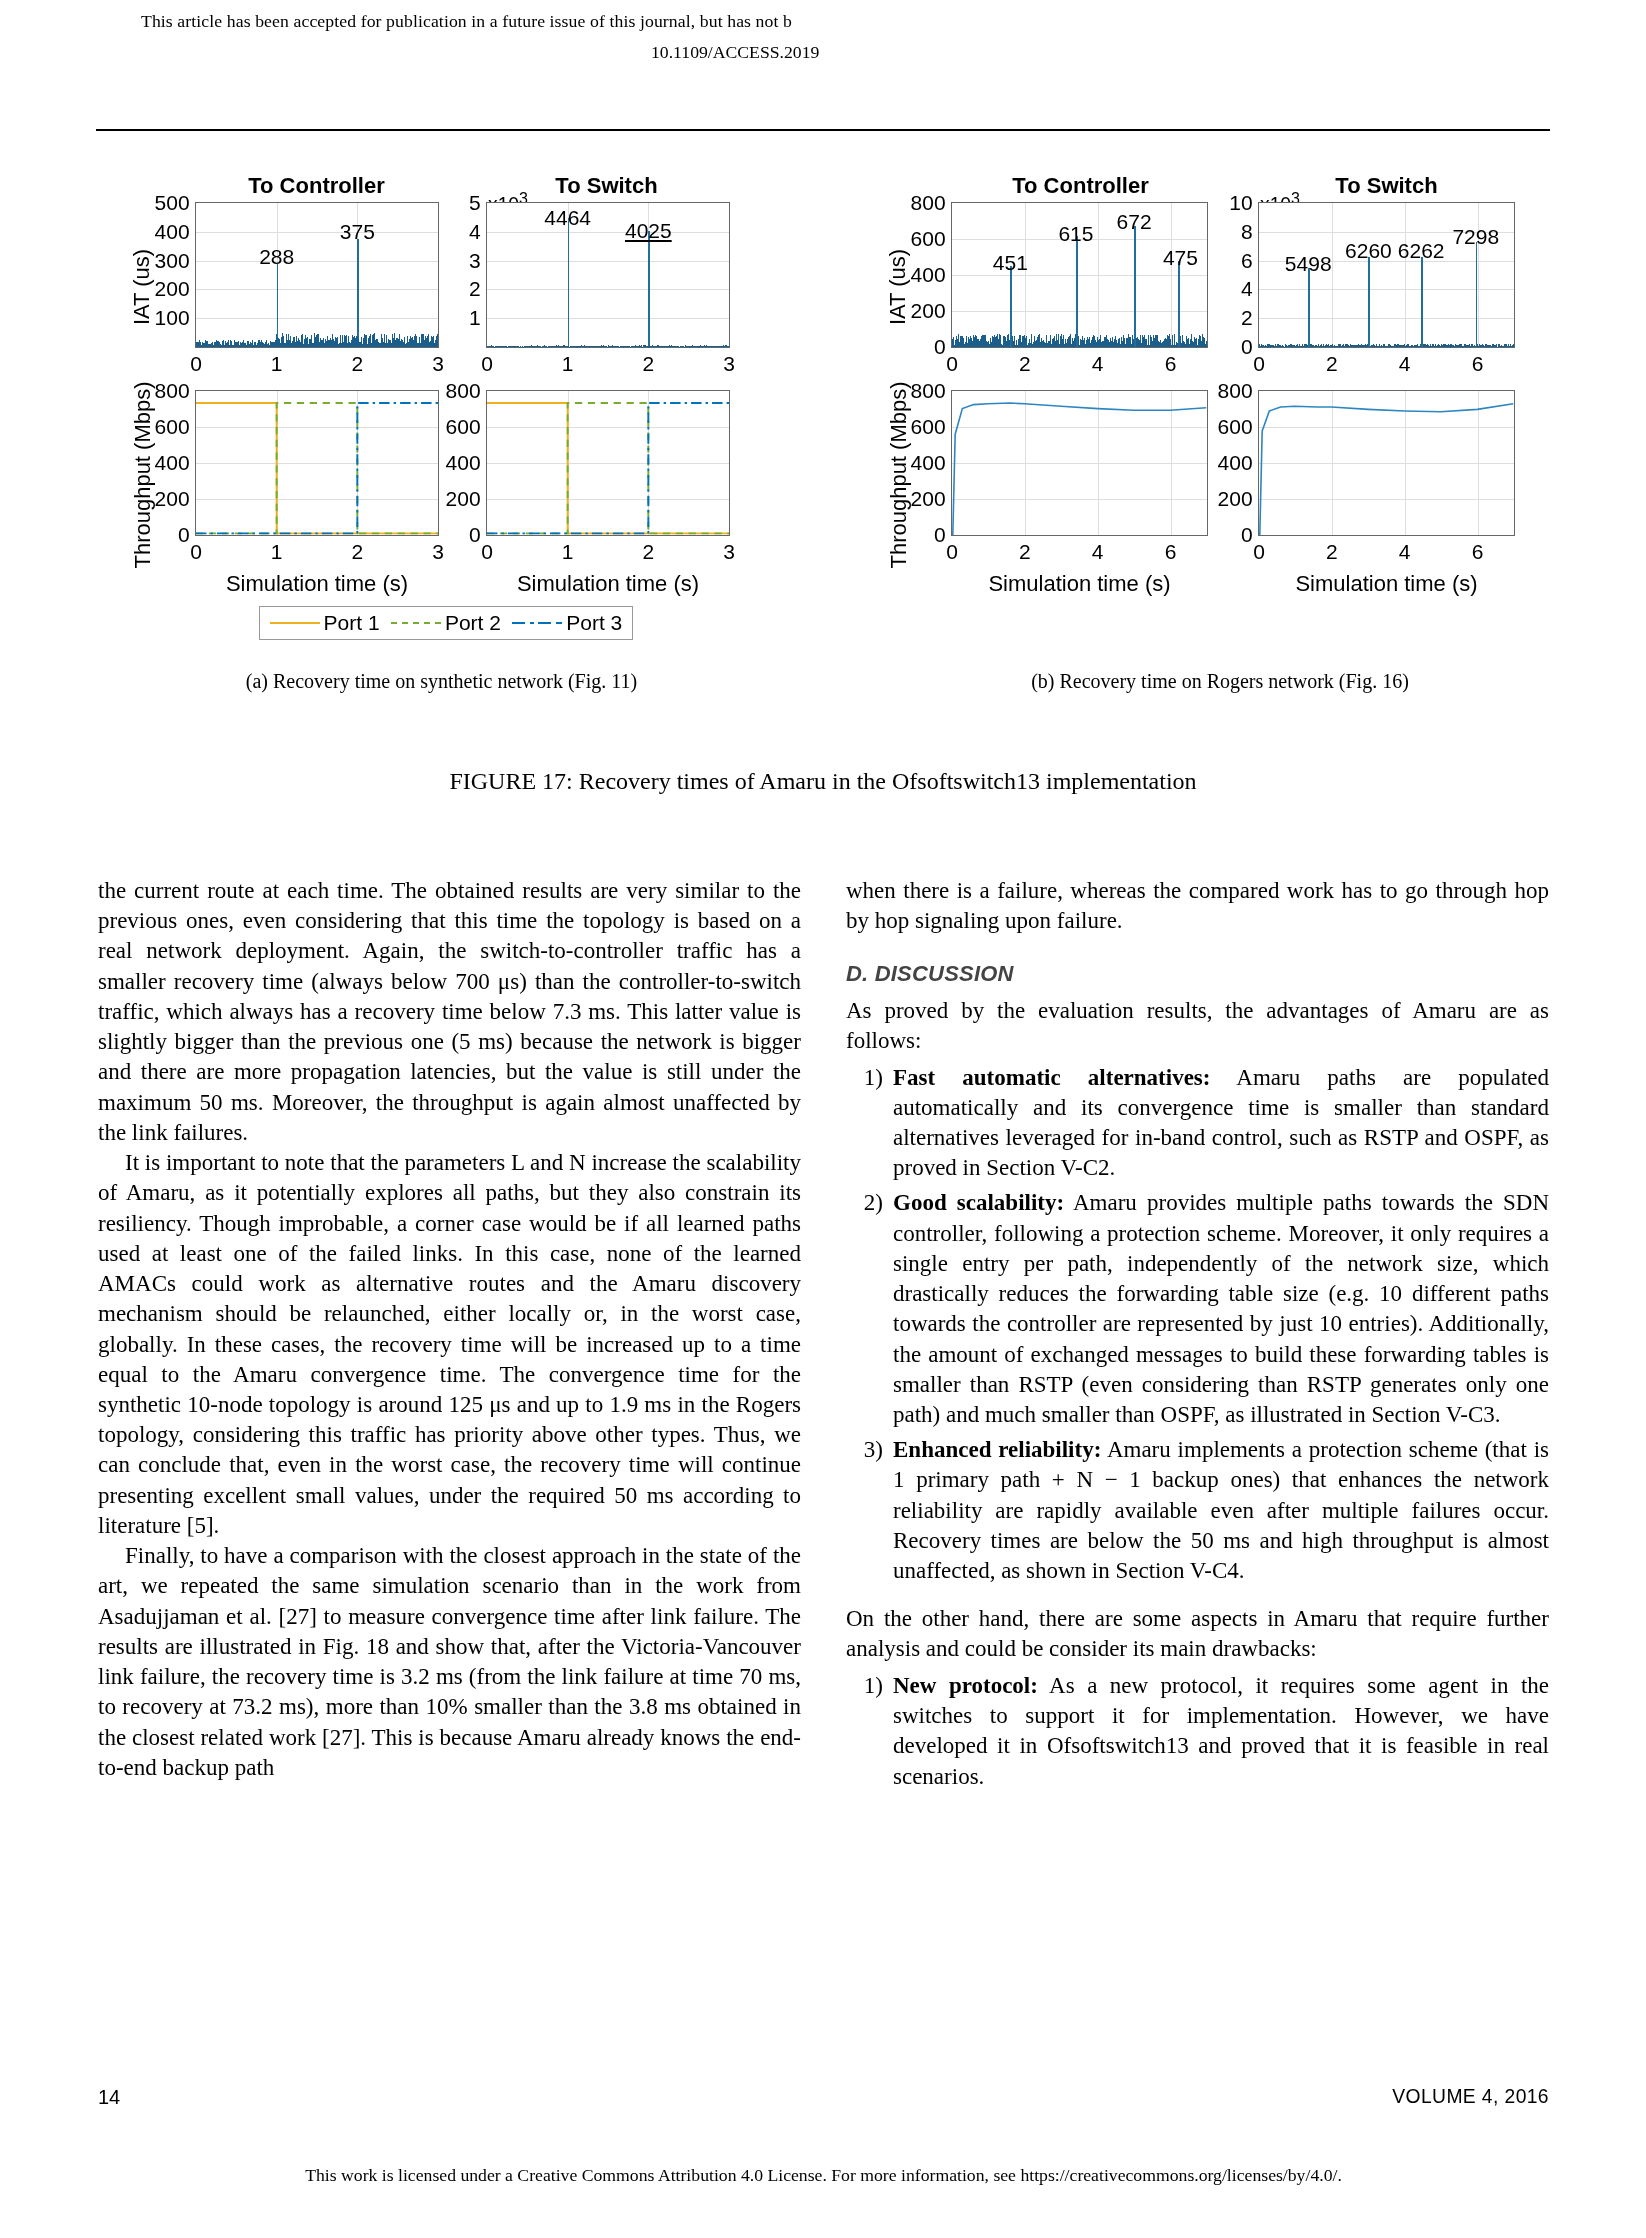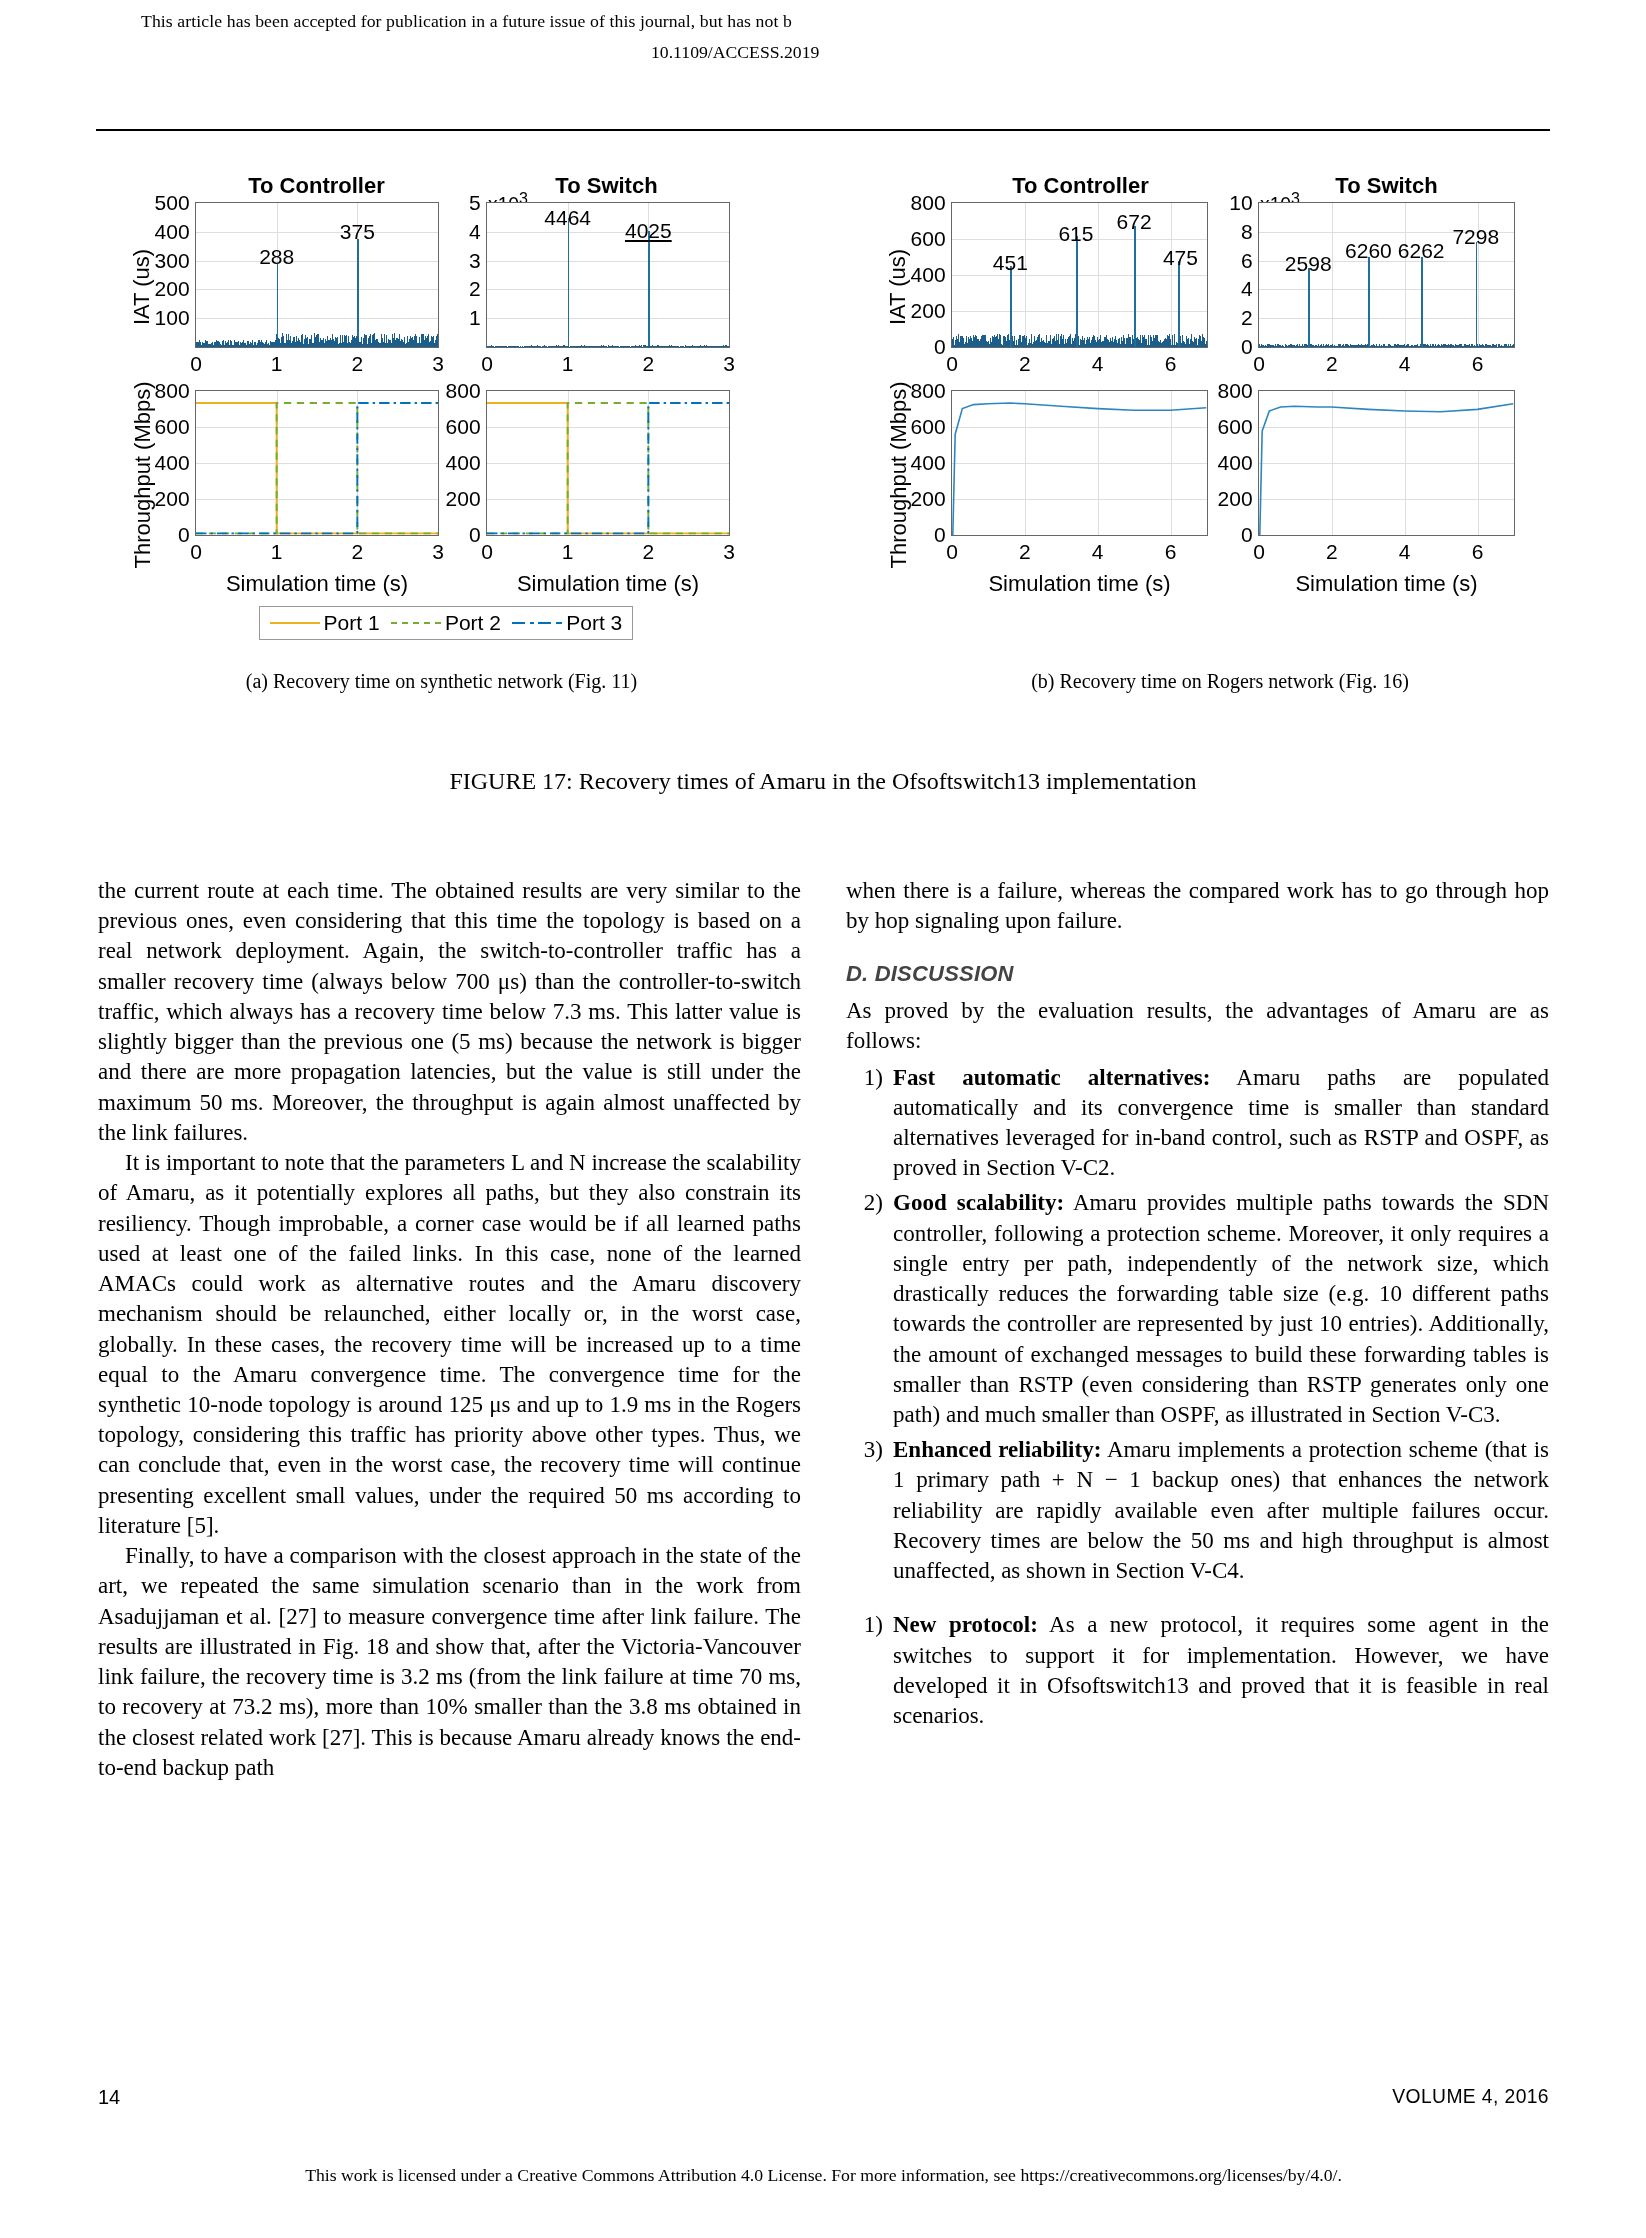--- a/index.html
+++ b/index.html
@@ -1694,21 +1694,21 @@
             <div class="noise" style="left:98.611%;height:1.63%;"></div>
             <div class="noise" style="left:98.889%;height:0.84%;"></div>
             <div class="noise" style="left:99.167%;height:1.63%;"></div>
             <div class="noise" style="left:99.444%;height:1.82%;"></div>
             <div class="noise" style="left:99.722%;height:1.16%;"></div>
           </div>
         <div class="spike" style="left:19.3%;height:55%;"></div>
         <div class="spike" style="left:42.9%;height:62.6%;"></div>
         <div class="spike" style="left:63.6%;height:62.6%;"></div>
         <div class="spike" style="left:85%;height:73%;"></div>
-        <span class="peaklabel" style="left:19.3%;top:34%;">2598</span>
+        <span class="peaklabel" style="left:19.3%;top:34%;">5498</span>
         <span class="peaklabel" style="left:42.9%;top:25%;">6260</span>
         <span class="peaklabel" style="left:63.6%;top:25%;">6262</span>
         <span class="peaklabel" style="left:85%;top:15%;">7298</span>
       </div>
 
       <div class="plotbox" id="pb-b3" style="position:absolute;left:87px;top:217px;width:257px;height:146px;">
         <div class="grid-h" style="top:25%"></div>
           <div class="grid-h" style="top:50%"></div>
         <div class="grid-h" style="top:75%"></div>
         <div class="grid-v" style="left:28.6%"></div>
@@ -1778,20 +1778,21 @@
         <span class="num">2)</span>
         <span class="bdy"><b>Good scalability:</b><span> Amaru provides multiple paths towards the SDN controller, following a protection scheme. Moreover, it only requires a single entry per path, independently of the network size, which drastically reduces the forwarding table size (e.g. 10 different paths towards the controller are represented by just 10 entries). Additionally, the amount of exchanged messages to build these forwarding tables is smaller than RSTP (even considering than RSTP generates only one path) and much smaller than OSPF, as illustrated in Section V-C3.</span></span>
       </div>
       <div class="oitem">
         <span class="num">3)</span>
         <span class="bdy"><b>Enhanced reliability:</b><span> Amaru implements a protection scheme (that is 1 primary path + N − 1 backup ones) that enhances the network reliability are rapidly available even after multiple failures occur. Recovery times are below the 50 ms and high throughput is almost unaffected, as shown in Section V-C4.</span></span>
       </div>
     </div>
 
     <div class="gap"></div>
+    <p>On the other hand, there are some aspects in Amaru that require further analysis and could be consider its main drawbacks:</p>
 
     <div class="olist">
       <div class="oitem">
         <span class="num">1)</span>
         <span class="bdy"><b>New protocol:</b><span> As a new protocol, it requires some agent in the switches to support it for implementation. However, we have developed it in Ofsoftswitch13 and proved that it is feasible in real scenarios.</span></span>
       </div>
     </div>
   </div>
 
   <div class="pagenum">14</div>

